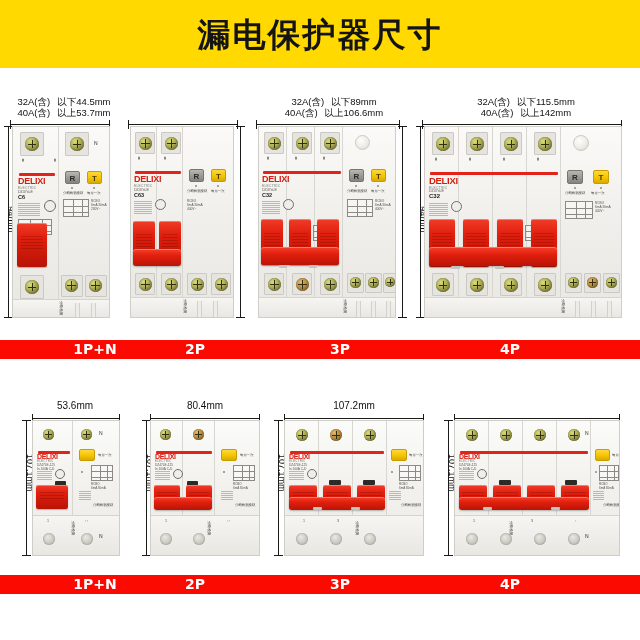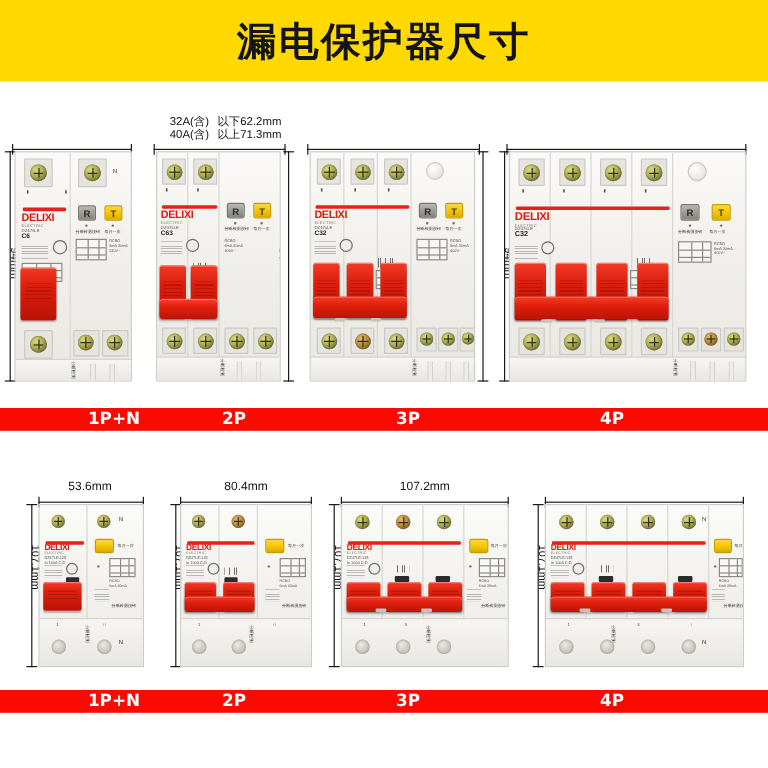--- a/index.html
+++ b/index.html
@@ -246,20 +246,24 @@
 </head>
 <body>
 
 <div class="title-banner">
   <div class="title-text">漏电保护器尺寸</div>
 </div>
 
 <div class="row-section top-section">
 
   <div class="unit" style="left:4px;width:120px;">
+    <div class="dim-top" style="top:26px;">
+      <span class="ln"><span class="seg">32A(含)</span><span class="seg">以下44.5mm</span></span>
+      <span class="ln"><span class="seg">40A(含)</span><span class="seg">以上53.7mm</span></span>
+    </div>
     <div class="hbar" style="left:6px;right:14px;top:50px;">
       <div class="line"></div>
         <div class="cap l"></div>
         <div class="cap r"></div>
     </div>
     <div class="vbar" style="left:0px;top:56px;height:192px;">
       <div class="line"></div>
         <div class="cap t"></div>
         <div class="cap b"></div>
     </div>
@@ -325,24 +329,20 @@
       <div class="screw" style="left:76px;top:152px;width:13px;height:13px;"></div>
 
       <div class="skirt" style="top:172px;height:20px;"></div>
       <div class="cn-vert" style="left:50px;top:174px;">分断检测</div>
       <div class="prong" style="left:62px;top:176px;width:5px;height:16px;"></div>
       <div class="prong" style="left:78px;top:176px;width:5px;height:16px;"></div>
     </div>
   </div>
 
   <div class="unit" style="left:124px;width:128px;">
-    <div class="dim-top" style="top:26px;">
-      <span class="ln"><span class="seg">32A(含)</span><span class="seg">以下62.2mm</span></span>
-      <span class="ln"><span class="seg">40A(含)</span><span class="seg">以上71.3mm</span></span>
-    </div>
     <div class="hbar" style="left:4px;right:14px;top:50px;">
       <div class="line"></div>
         <div class="cap l"></div>
         <div class="cap r"></div>
     </div>
     <div class="vbar" style="left:112px;top:56px;height:192px;">
       <div class="line"></div>
         <div class="cap t"></div>
         <div class="cap b"></div>
     </div>
@@ -409,20 +409,24 @@
       <div class="screw" style="left:84px;top:151px;width:13px;height:13px;"></div>
 
       <div class="skirt" style="top:170px;height:22px;"></div>
       <div class="cn-vert" style="left:56px;top:172px;">分断检测</div>
       <div class="prong" style="left:66px;top:174px;width:5px;height:18px;"></div>
       <div class="prong" style="left:82px;top:174px;width:5px;height:18px;"></div>
     </div>
   </div>
 
   <div class="unit" style="left:252px;width:164px;">
+    <div class="dim-top" style="top:26px;">
+      <span class="ln"><span class="seg">32A(含)</span><span class="seg">以下89mm</span></span>
+      <span class="ln"><span class="seg">40A(含)</span><span class="seg">以上106.6mm</span></span>
+    </div>
     <div class="hbar" style="left:4px;right:16px;top:50px;">
       <div class="line"></div>
         <div class="cap l"></div>
         <div class="cap r"></div>
     </div>
     <div class="vbar" style="left:146px;top:56px;height:192px;">
       <div class="line"></div>
         <div class="cap t"></div>
         <div class="cap b"></div>
     </div>
@@ -510,20 +514,24 @@
 
       <div class="skirt" style="top:170px;height:22px;"></div>
       <div class="cn-vert" style="left:88px;top:172px;">分断检测</div>
       <div class="prong" style="left:97px;top:174px;width:5px;height:18px;"></div>
       <div class="prong" style="left:112px;top:174px;width:5px;height:18px;"></div>
       <div class="prong" style="left:127px;top:174px;width:5px;height:18px;"></div>
     </div>
   </div>
 
   <div class="unit" style="left:416px;width:220px;">
+    <div class="dim-top" style="top:26px;left:10px;width:200px;">
+      <span class="ln"><span class="seg">32A(含)</span><span class="seg">以下115.5mm</span></span>
+      <span class="ln"><span class="seg">40A(含)</span><span class="seg">以上142mm</span></span>
+    </div>
     <div class="hbar" style="left:6px;right:14px;top:50px;">
       <div class="line"></div>
         <div class="cap l"></div>
         <div class="cap r"></div>
     </div>
     <div class="vbar" style="left:0px;top:56px;height:192px;">
       <div class="line"></div>
         <div class="cap t"></div>
         <div class="cap b"></div>
     </div>

